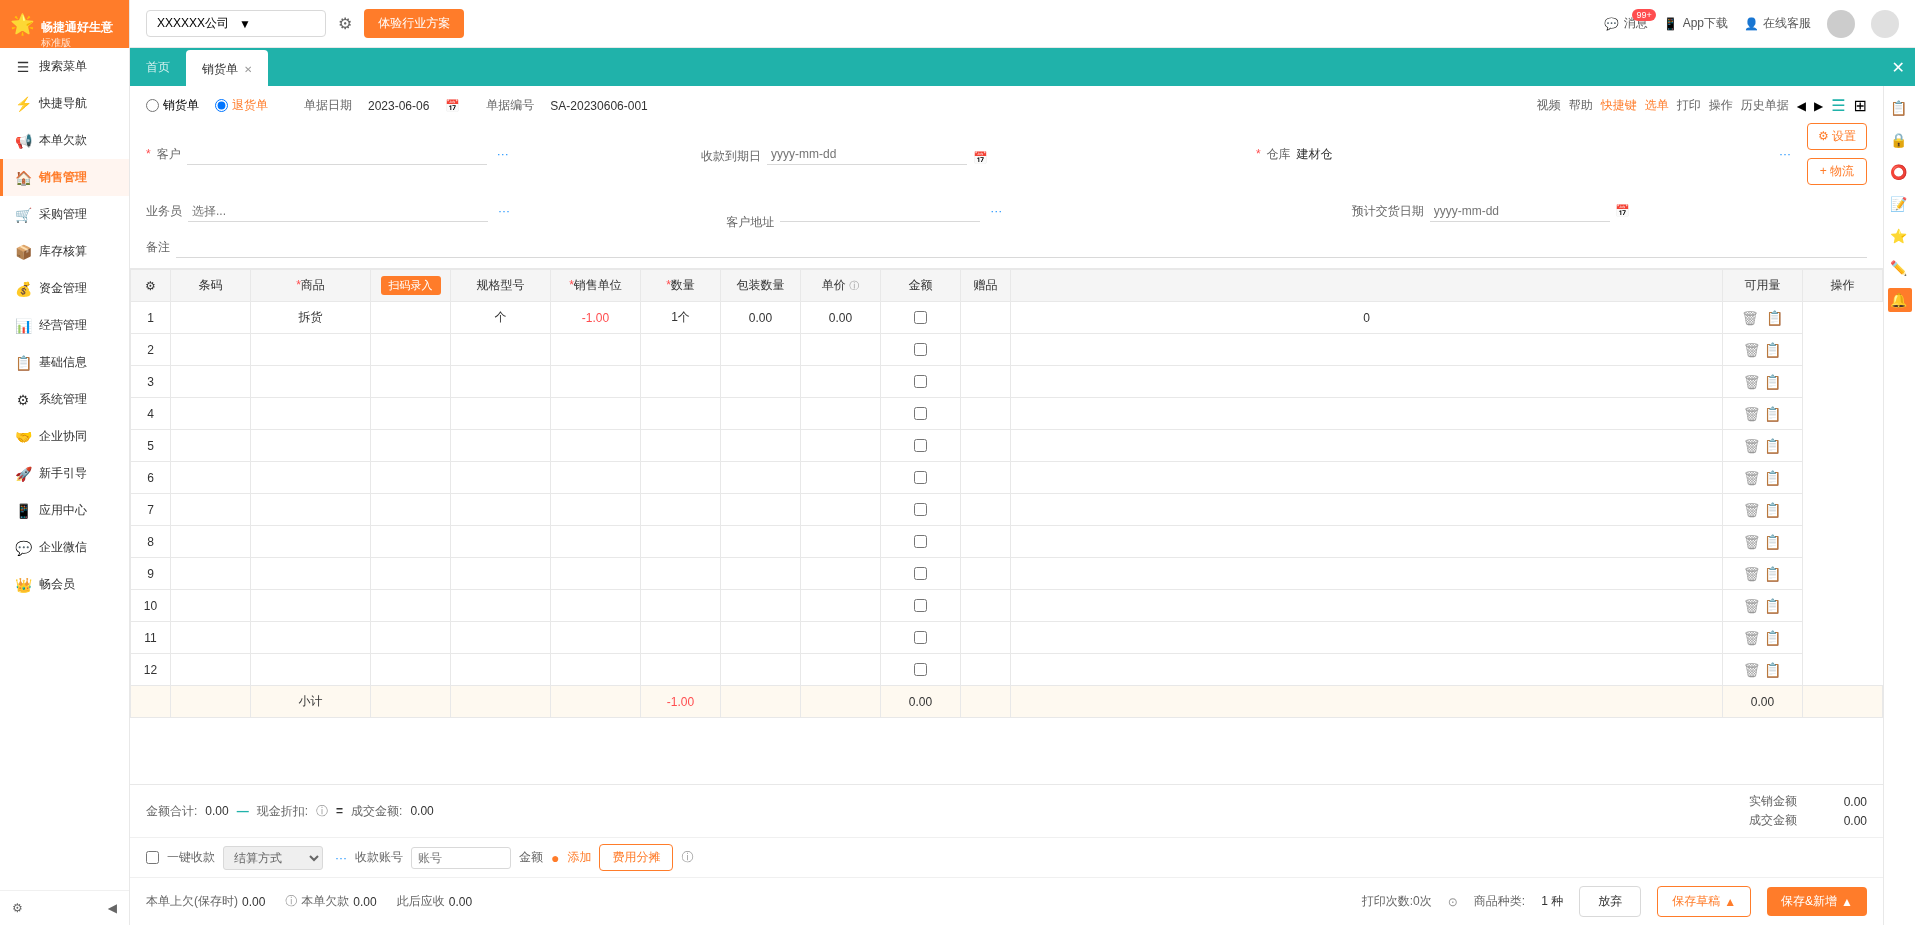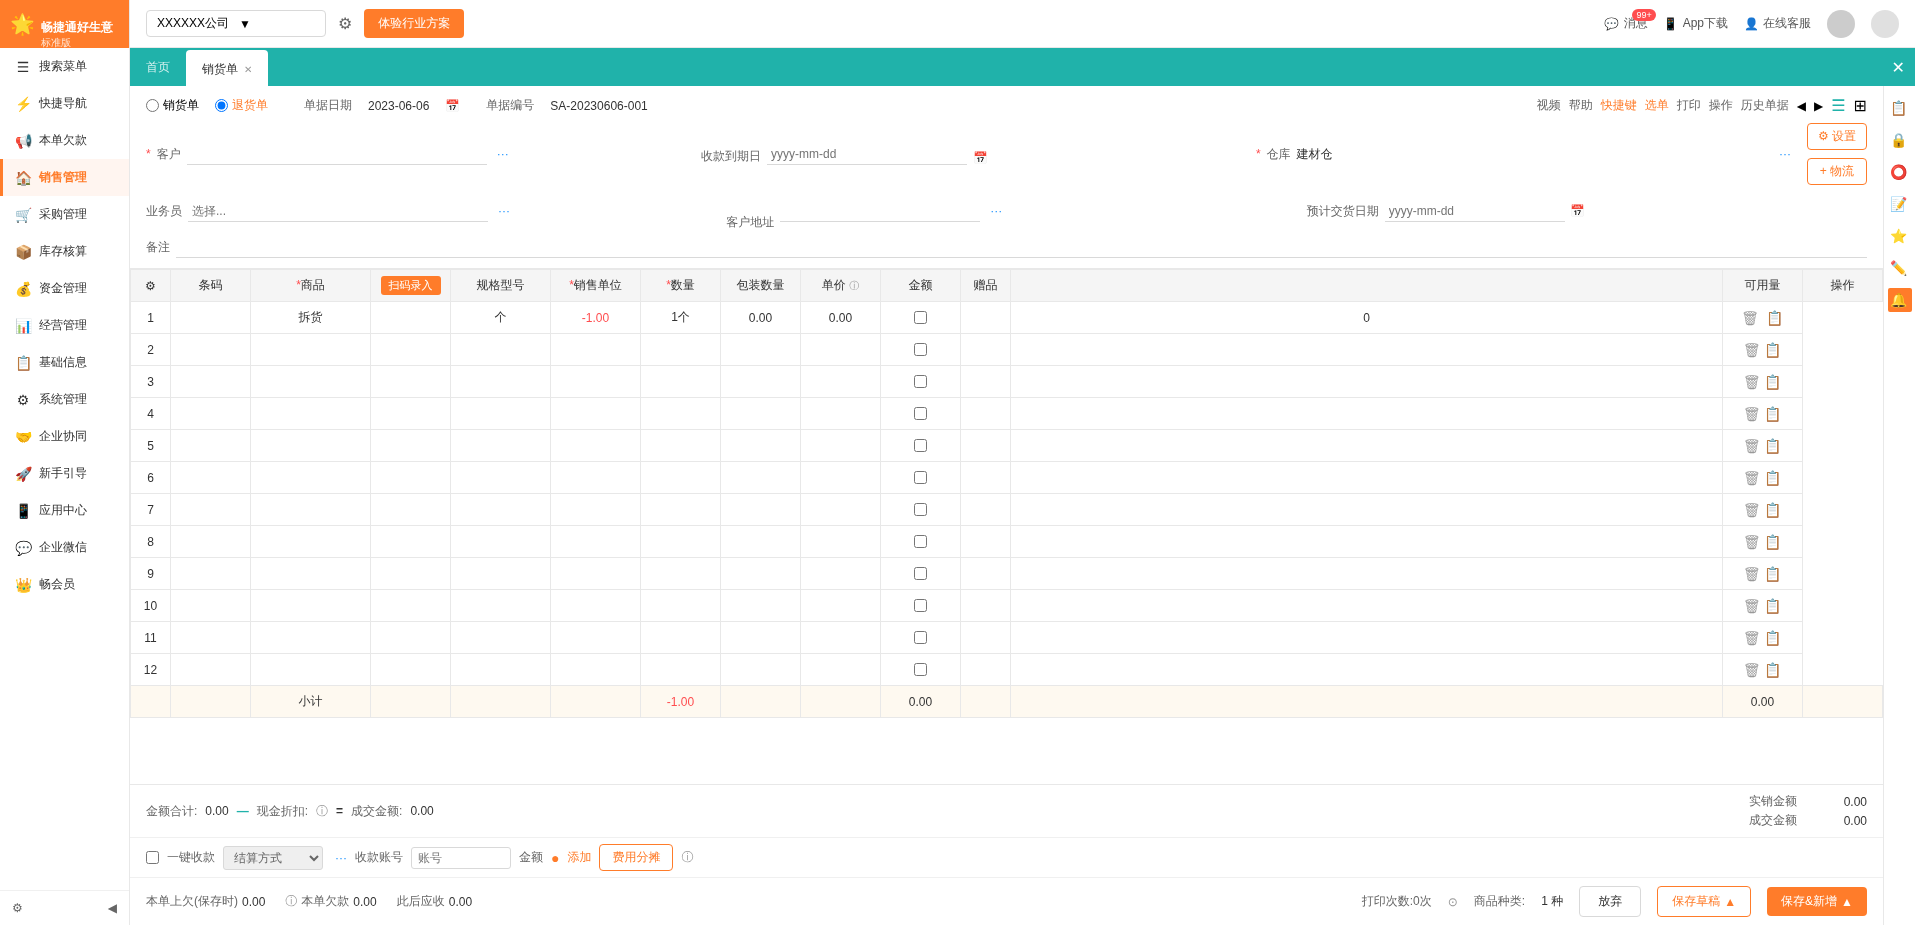--- a/index.html
+++ b/index.html
@@ -248,21 +248,21 @@
             <span style="color:#666;">业务员</span>
             <input type="text" placeholder="选择..." style="flex: 1 1 0%; border-top: none; border-right: none; border-left: none; border-image: initial; border-bottom: 1px solid rgb(217, 217, 217); padding: 3px 4px; outline: none; max-width: 300px; color: rgb(187, 187, 187);">
             <span class="field-dots">···</span>
           </div>
           <div style="flex:1; display:flex; align-items:center; gap:6px; padding-left:20px;">
             <span style="color:#666;margin-top:23px;">客户地址</span>
             <input type="text" style="flex: 1 1 0%; border-top: none; border-right: none; border-left: none; border-image: initial; border-bottom: 1px solid rgb(217, 217, 217); padding: 3px 4px; outline: none; max-width: 200px;">
             <span class="field-dots">···</span>
           </div>
           <div style="flex:1; display:flex; align-items:center; gap:6px; padding-left:20px;">
-            <span style="color:#666;">预计交货日期</span>
+            <span style="color:#666;margin-left:45px;">预计交货日期</span>
             <input type="text" placeholder="yyyy-mm-dd" style="flex: 1 1 0%; border-top: none; border-right: none; border-left: none; border-image: initial; border-bottom: 1px solid rgb(217, 217, 217); padding: 3px 4px; outline: none; max-width: 180px; color: rgb(187, 187, 187);">
             <span style="cursor:pointer; color:#20b2aa;">📅</span>
           </div>
         </div>
 
         <div style="display:flex; align-items:center; gap:6px;">
           <span style="color:#666;">备注</span>
           <input type="text" style="flex: 1 1 0%; border-top: none; border-right: none; border-left: none; border-image: initial; border-bottom: 1px solid rgb(217, 217, 217); padding: 3px 4px; outline: none;">
         </div>
       </div>

